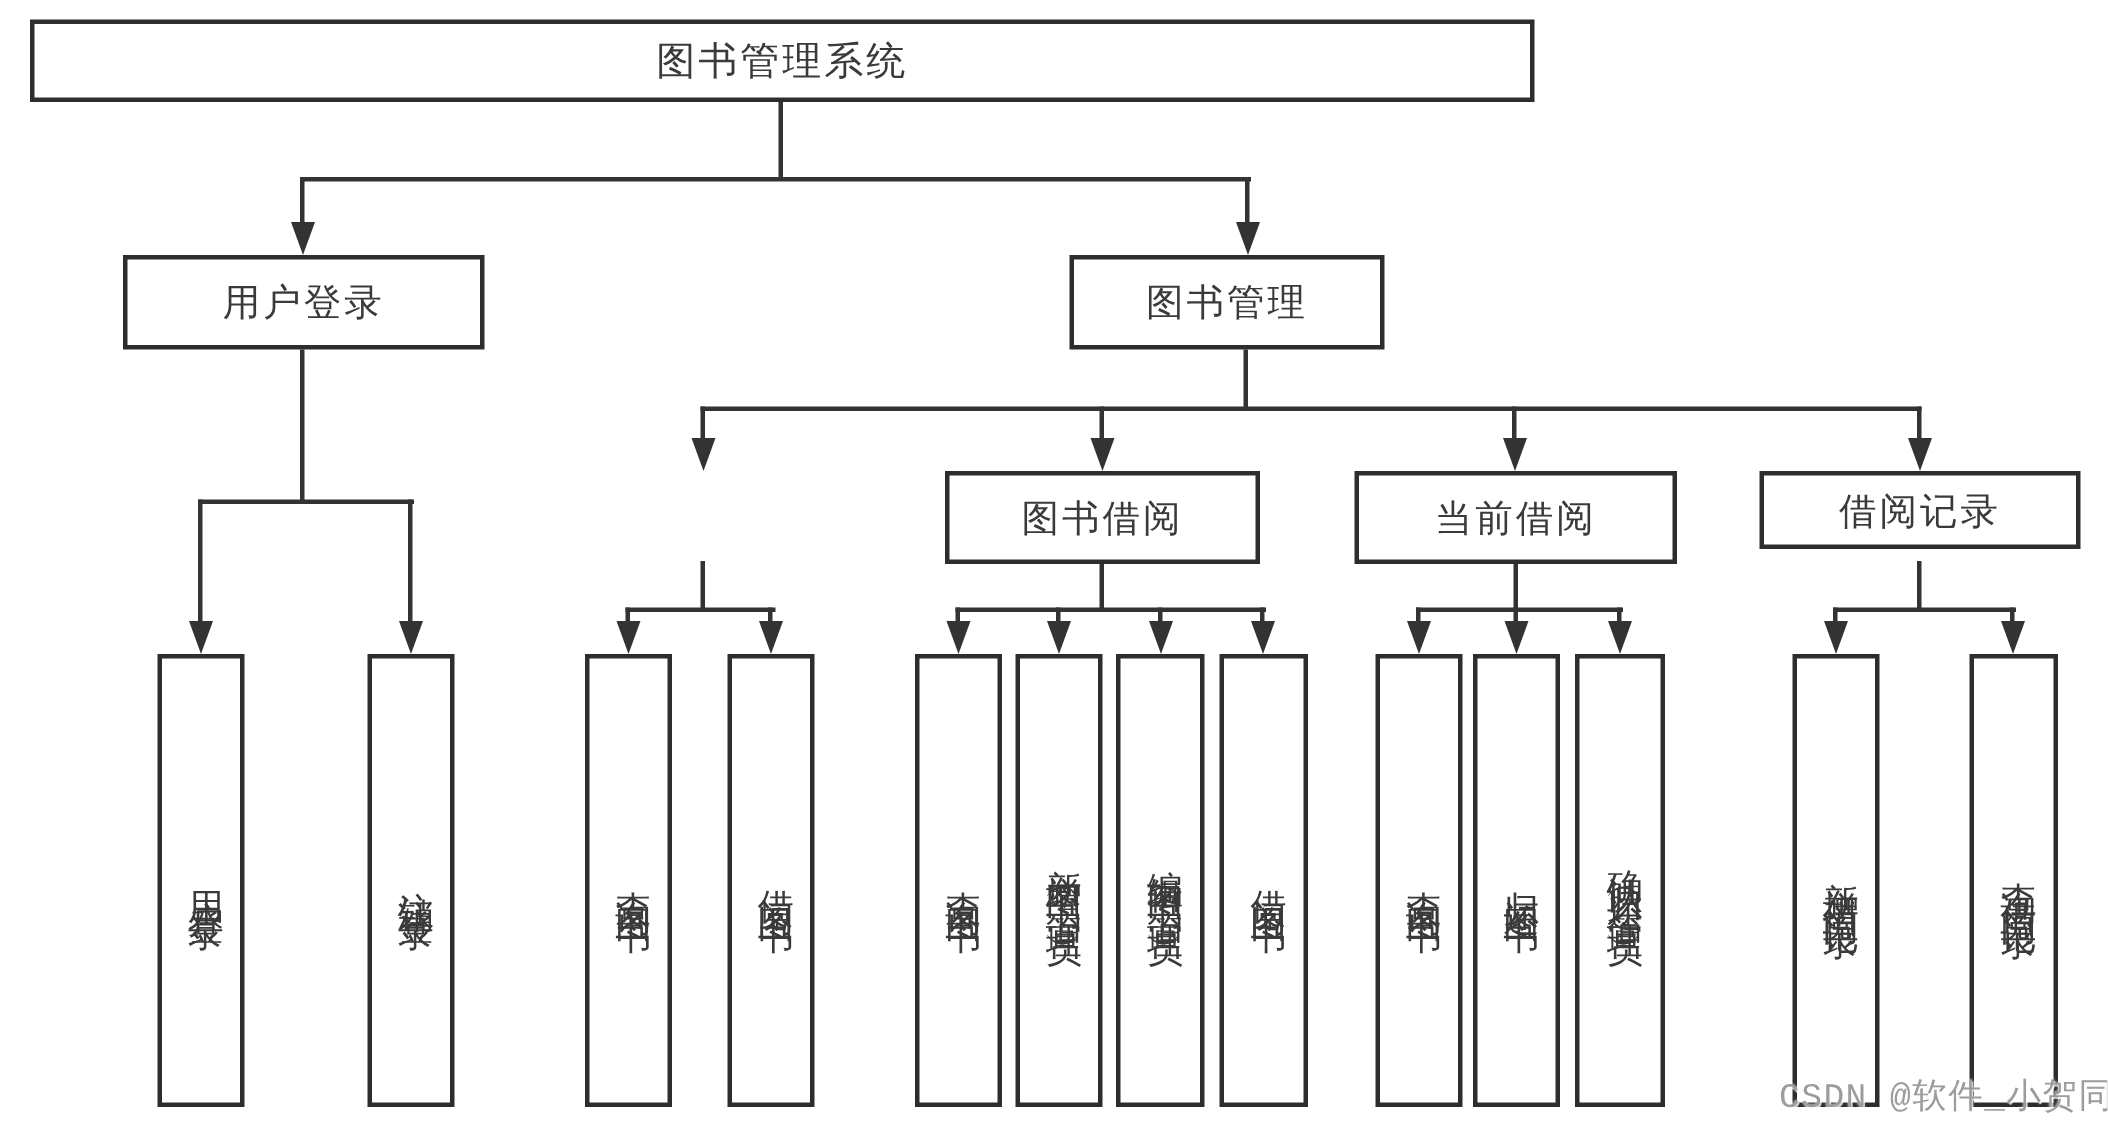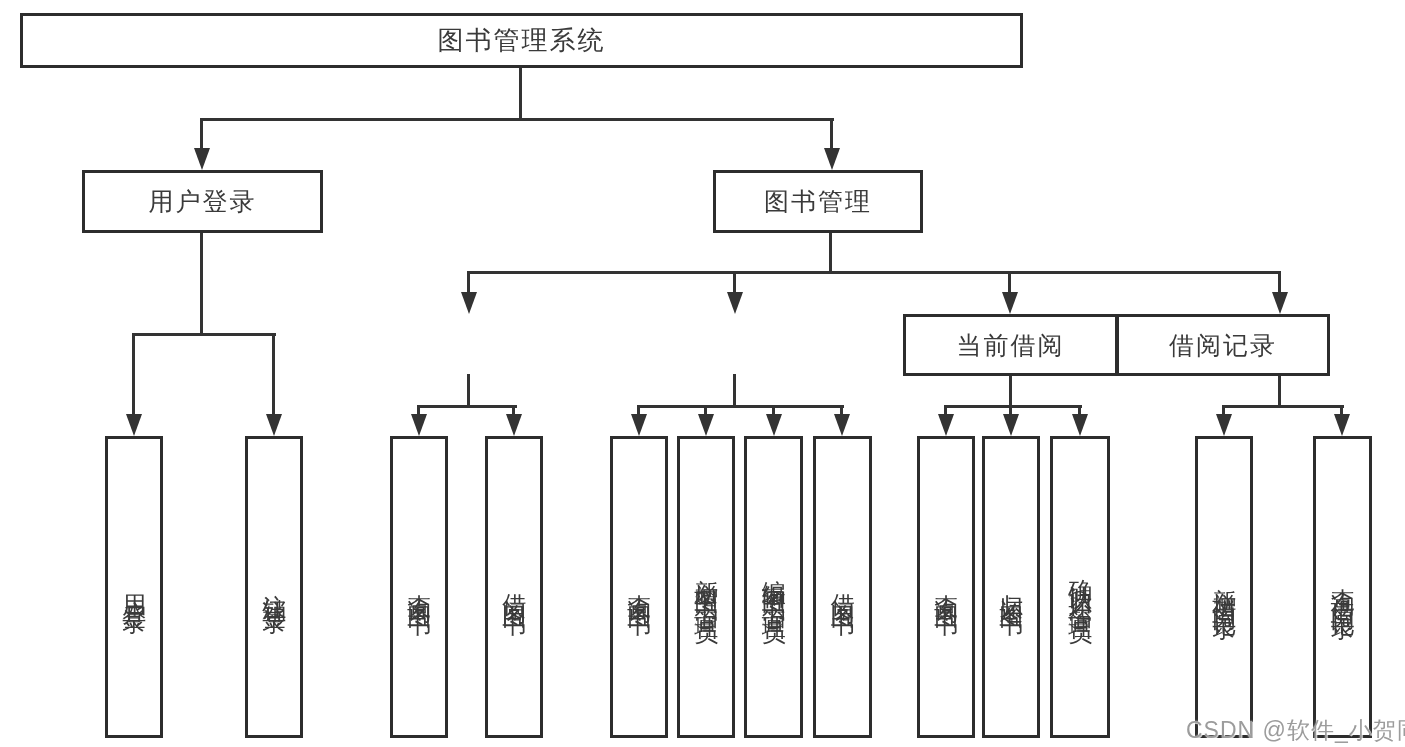--- a/index.html
+++ b/index.html
@@ -1,18 +1,18 @@
 <!DOCTYPE html>
 <html><head>
 <meta charset="utf-8">
 <style>
   html,body { margin:0; padding:0; background:#ffffff; }
   #stage {
     position:relative; width:1405px; height:747px; background:#ffffff;
-    font-family:Liberation Sans, sans-serif; overflow:hidden;
+    font-family:Liberation Mono, monospace; overflow:hidden;
   }
   .box {
     position:absolute; box-sizing:border-box; background:#ffffff;
     border:3px solid #2d2d2d; display:flex; align-items:center; justify-content:center;
     color:#3a3a3a; z-index:2;
   }
   .hbox span { font-size:25px; letter-spacing:2px; white-space:nowrap; }
   .root span { font-size:26px; }
   .leaf { }
   .leaf span {
@@ -42,26 +42,29 @@
 
   <div class="box hbox" style="left:82px;top:170px;width:241px;height:63px">
     <span>用户登录</span>
   </div>
 
   <div class="box hbox" style="left:713px;top:170px;width:210px;height:63px">
     <span>图书管理</span>
   </div>
 
 
+  <div class="box hbox" style="left:630px;top:314px;width:210px;height:62px">
+    <span>图书借阅</span>
+  </div>
 
   <div class="box hbox" style="left:903px;top:314px;width:215px;height:62px">
     <span>当前借阅</span>
   </div>
 
-  <div class="box hbox" style="left:1116px;top:314px;width:214px;height:62px">
+  <div class="box hbox" style="left:1173px;top:314px;width:214px;height:52px">
     <span>借阅记录</span>
   </div>
 
   <div class="box leaf" style="left:105px;top:436px;width:58px;height:302px">
     <span>用户登录</span>
   </div>
   <div class="box leaf" style="left:245px;top:436px;width:58px;height:302px">
     <span>注销登录</span>
   </div>
 

